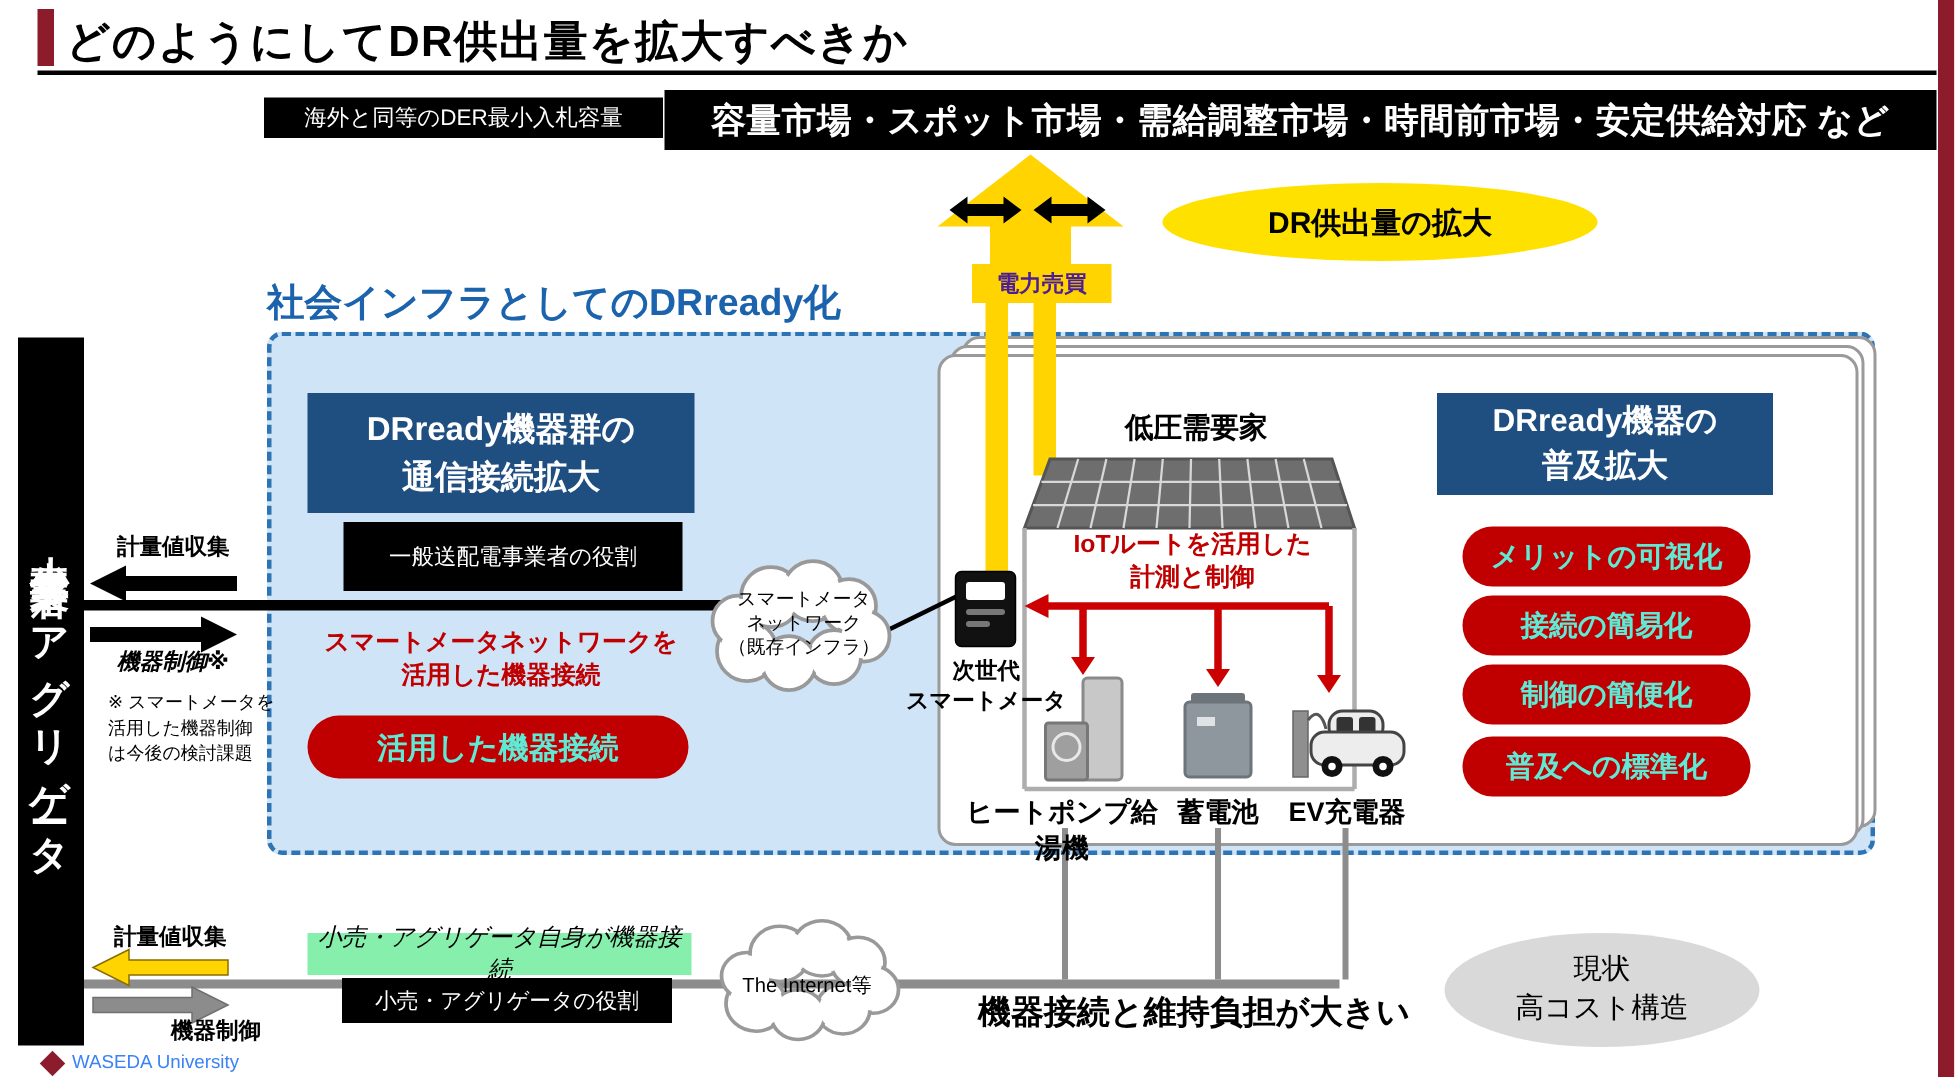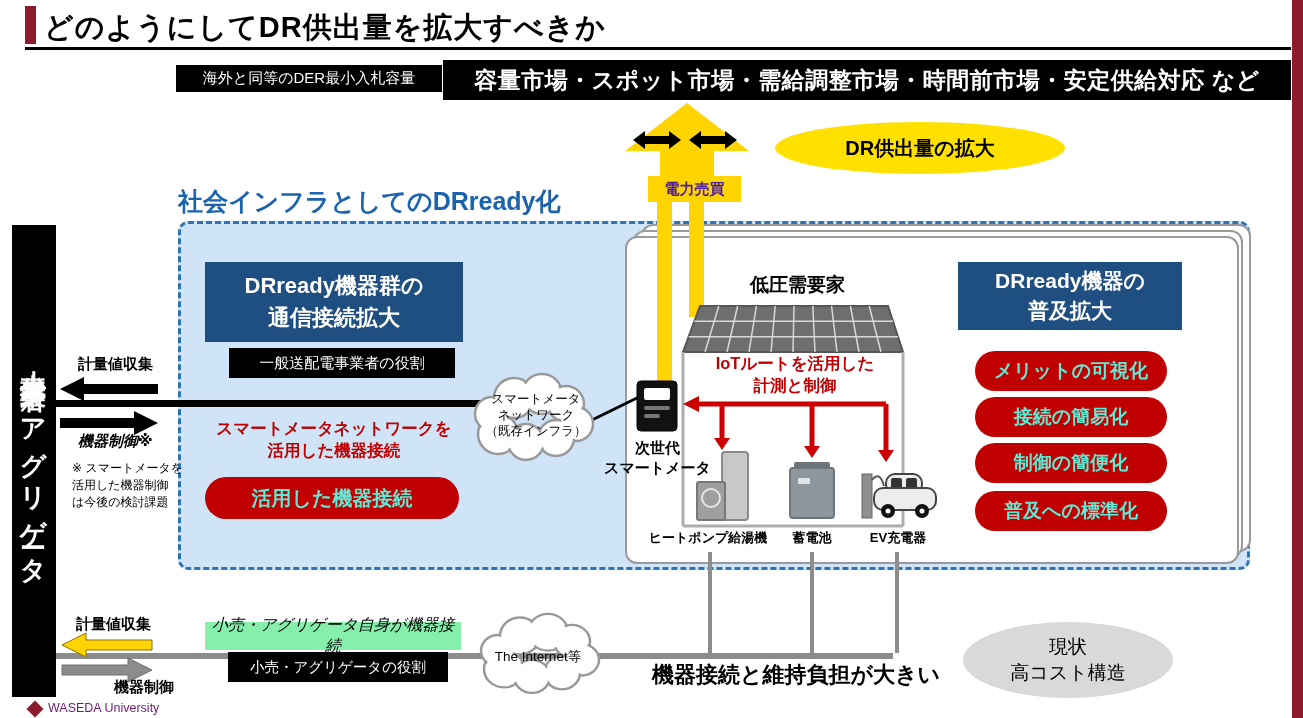--- a/index.html
+++ b/index.html
@@ -29,25 +29,25 @@
   .redtext{color:#c00000;font-weight:bold;font-size:16.5px;line-height:1.35;}
   .pill{background:#c00000;color:#5eead4;font-weight:bold;border-radius:21px;}
   .pill-l{font-size:20px;}
   .pill-r{font-size:19px;border-radius:20px;}
   
   .sidebar{background:#000;color:#fff;display:flex;align-items:center;justify-content:center;}
   .sidebar span{writing-mode:vertical-rl;text-orientation:upright;font-size:26px;font-weight:bold;letter-spacing:4px;}
   .smalllbl{font-size:15px;font-weight:bold;}
   .note{font-size:12px;line-height:1.4;}
   .cloudlbl{font-size:12.5px;line-height:1.3;}
-  .devlbl{font-size:13px;font-weight:bold;}
+  .devlbl{font-size:18px;font-weight:bold;}
   .graybox{background:#86efac;color:#000;font-size:16px;font-style:italic;}
   .burden{font-size:22px;font-weight:bold;}
   .statusell{background:#d9d9d9;border-radius:50%;font-size:19px;line-height:1.35;}
-  .footer-text{font-size:12.5px;color:#701a75;}
+  .footer-text{font-size:12.5px;color:#3b82f6;}
   svg.layer{position:absolute;left:0;top:0;pointer-events:none;}
   .z1{z-index:1}.z5{z-index:5}.z10{z-index:10}
 </style>
 </head>
 <body>
 
 <div class="slide">
 
   <div class="abs dashbox z1" style="left:178px;top:221px;width:1066px;height:343px;"></div>
   <div class="abs card z1" style="left:641px;top:224px;width:606px;height:324px;"></div>
@@ -221,21 +221,21 @@
   </div>
 
   <div class="abs smalllbl z10" style="left:78px;top:355px;">計量値収集</div>
   <div class="abs smalllbl z10" style="left:78px;top:432px;font-style:italic;">機器制御※</div>
   <div class="abs note pre z10" style="left:72px;top:460px;width:120px;">※ スマートメータを
 活用した機器制御
 は今後の検討課題</div>
 
   <div class="abs navy ctr pre z10" style="left:205px;top:262px;width:258px;height:80px;">DRready機器群の
 通信接続拡大</div>
-  <div class="abs blackbox ctr z10" style="left:229px;top:348px;width:226px;height:30px;">一般送配電事業者の役割</div>
+  <div class="abs blackbox ctr z10" style="left:229px;top:348px;width:226px;height:46px;">一般送配電事業者の役割</div>
   <div class="abs redtext ctr pre z10" style="left:205px;top:416px;width:258px;height:46px;">スマートメータネットワークを
 活用した機器接続</div>
   <div class="abs pill pill-l ctr z10" style="left:205px;top:477px;width:254px;height:42px;">活用した機器接続</div>
 
   <div class="abs cloudlbl ctr pre z10" style="left:482px;top:390px;width:108px;height:50px;">スマートメータ
 ネットワーク
 （既存インフラ）</div>
 
   <div class="abs bold z10" style="left:740px;top:272px;width:115px;font-size:19px;text-align:center;">低圧需要家</div>
   <div class="abs redtext ctr pre z10" style="left:700px;top:352px;width:190px;height:44px;">IoTルートを活用した

